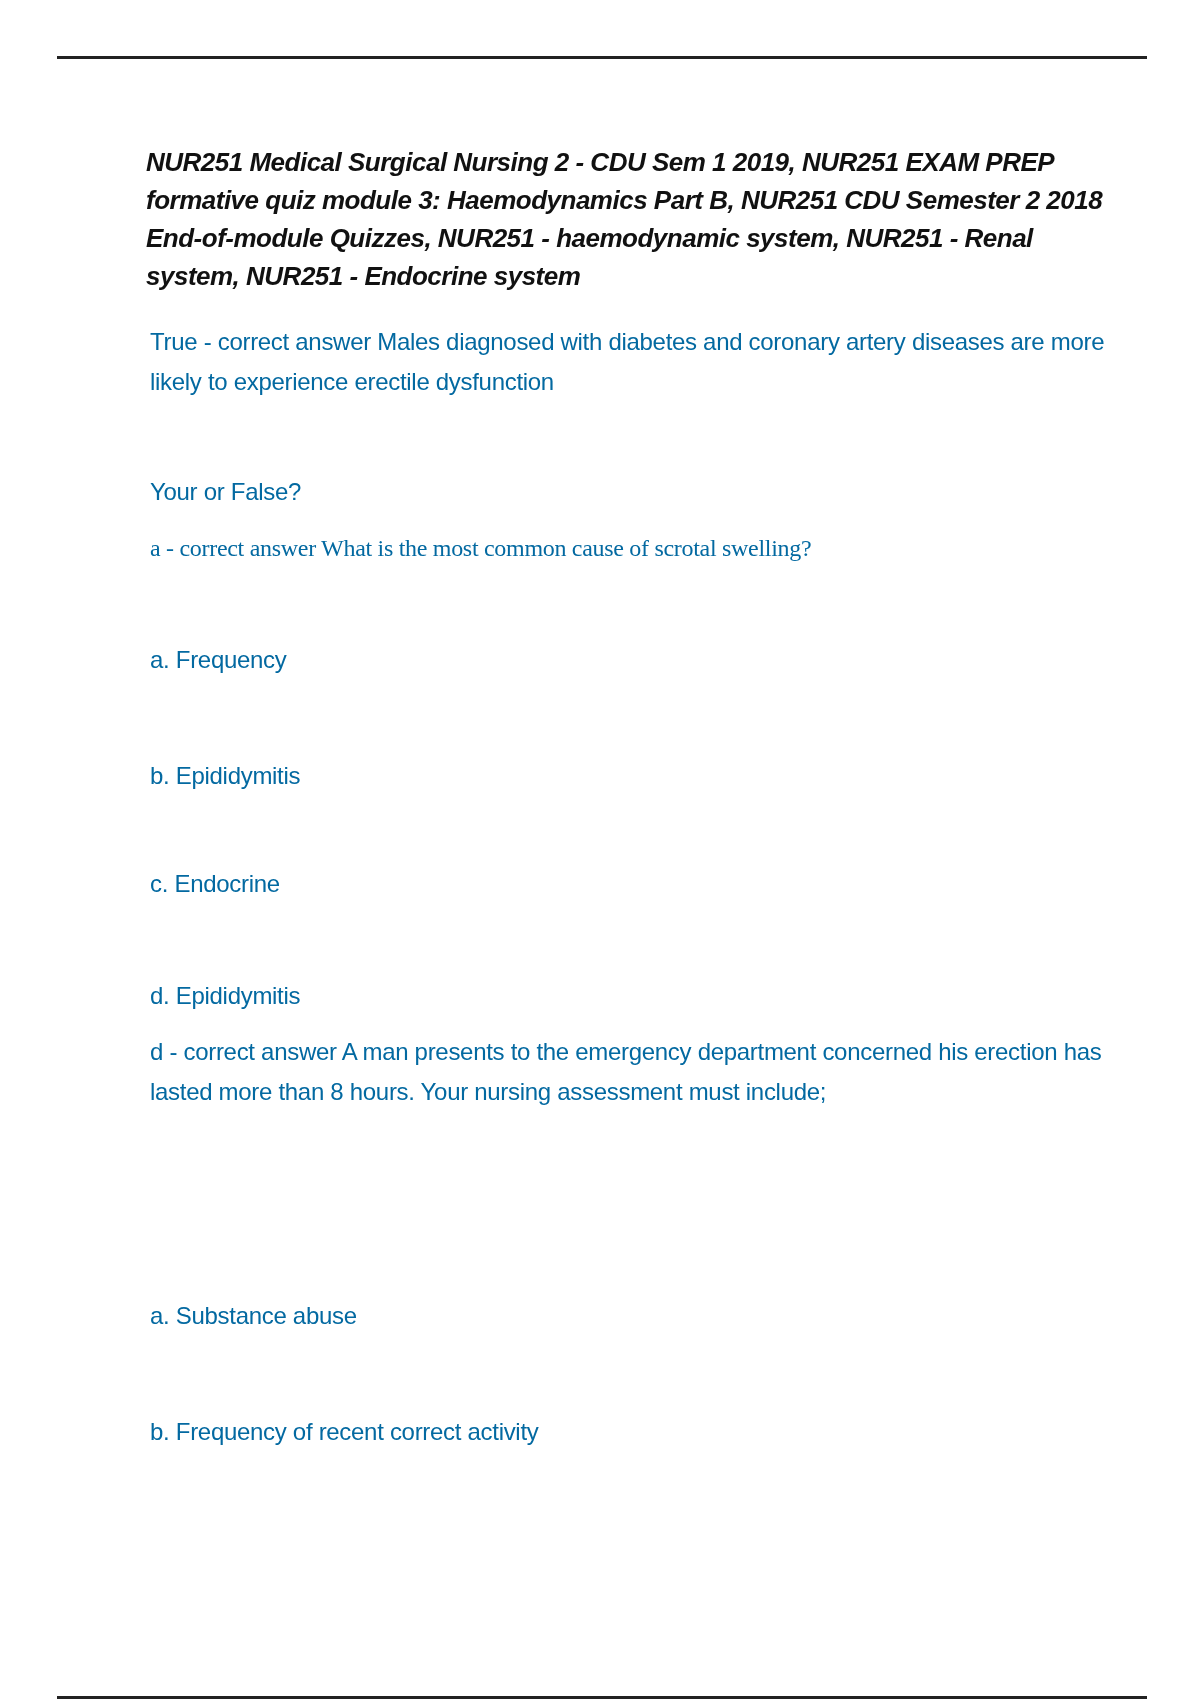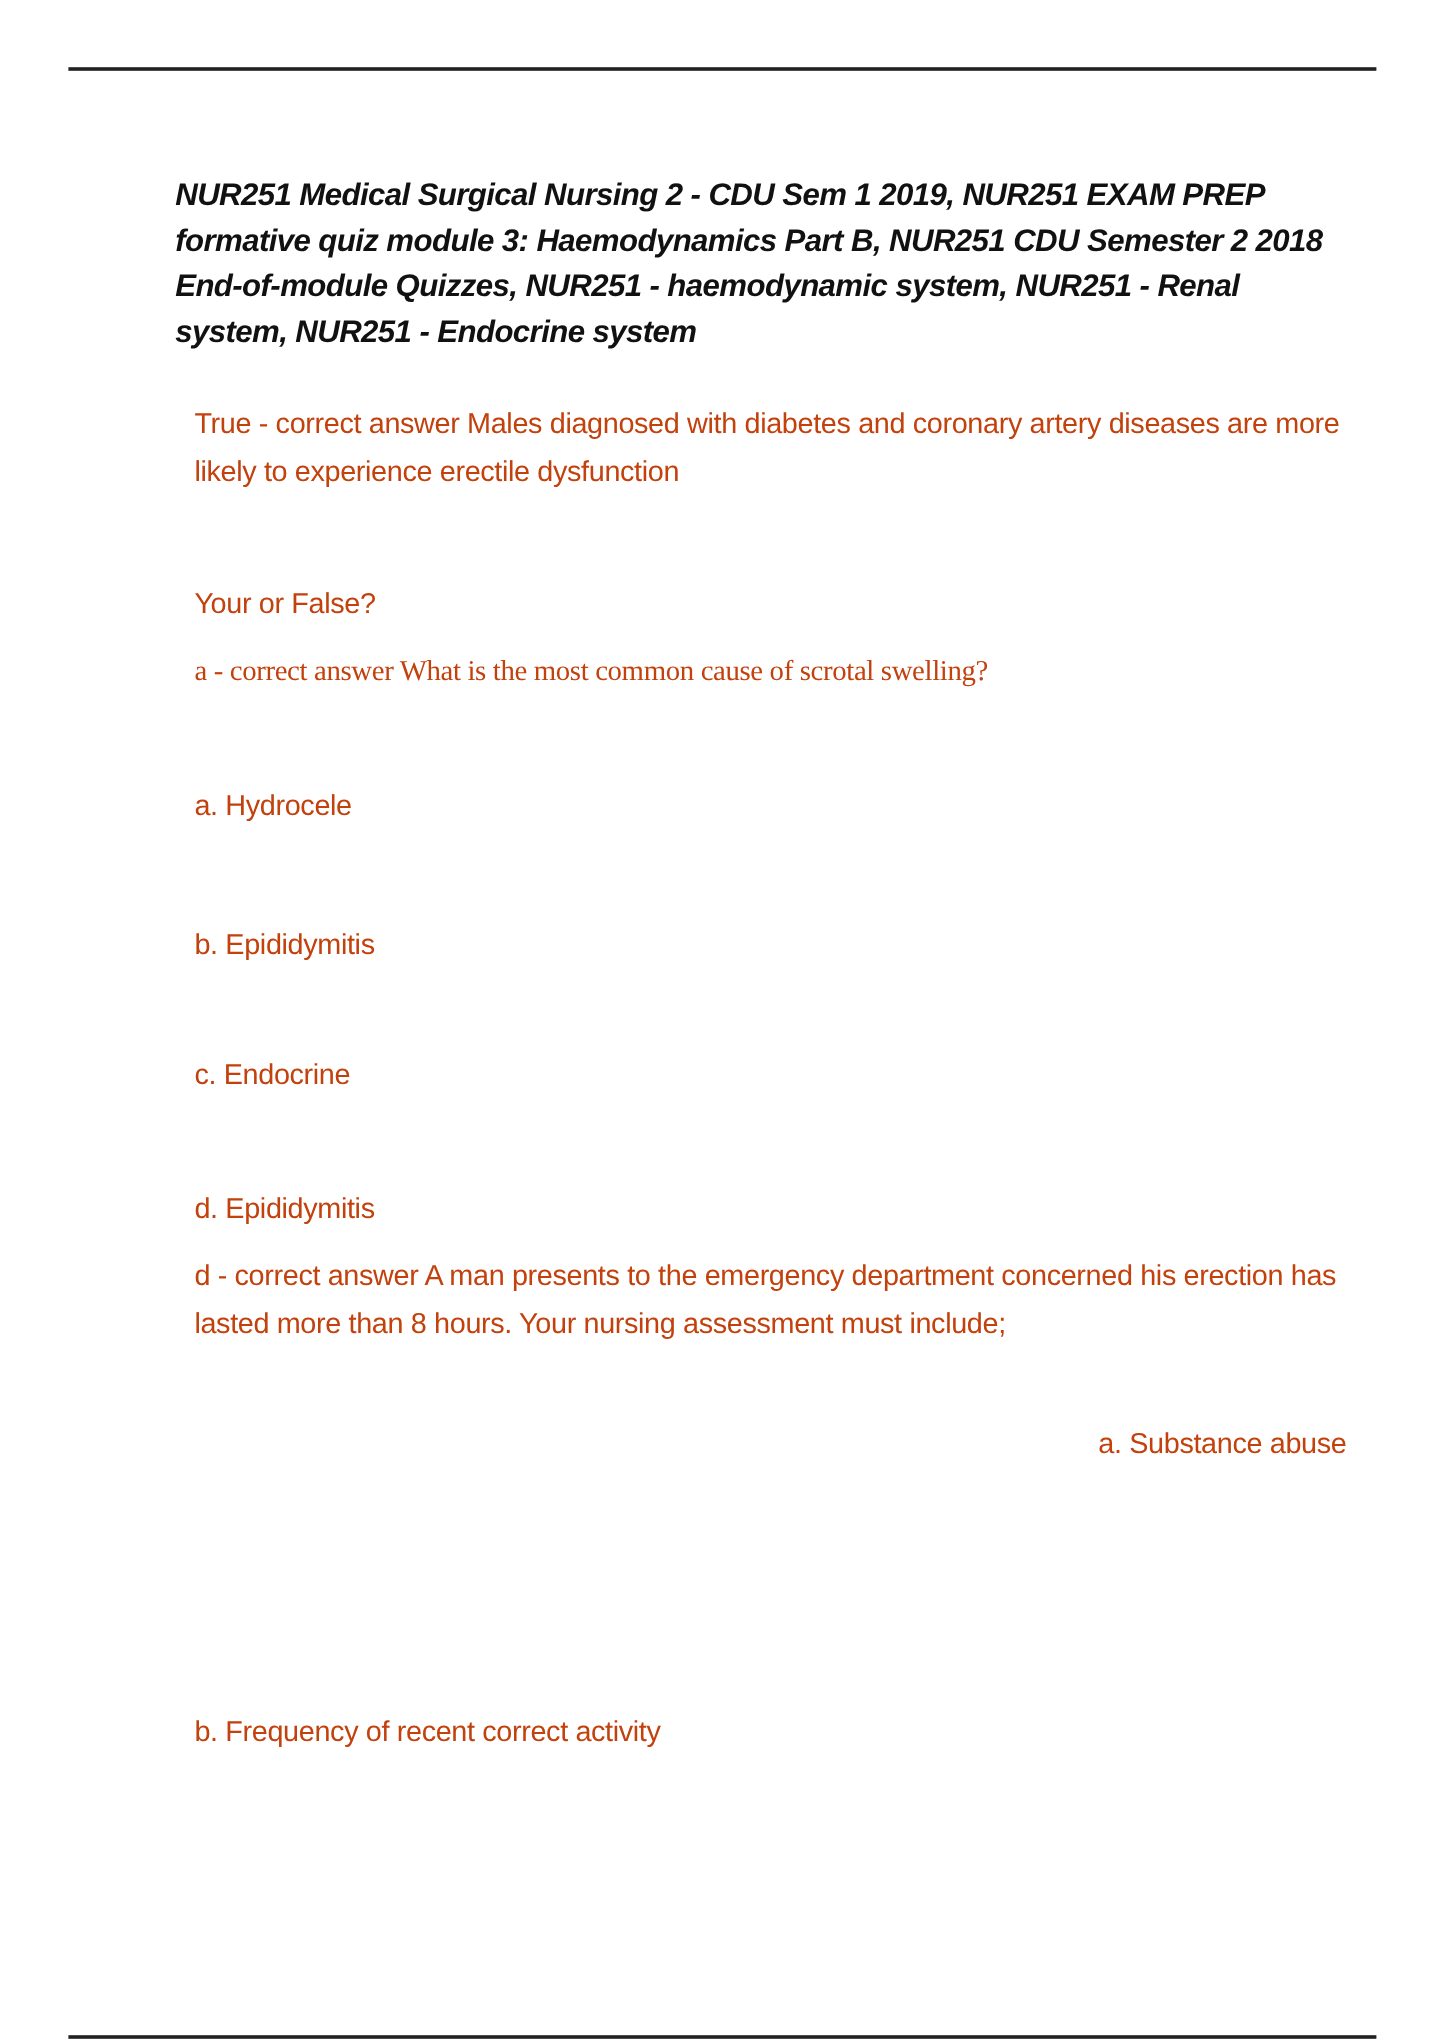--- a/index.html
+++ b/index.html
@@ -40,37 +40,37 @@
       color: #111111;
       margin: 0;
     }
     .p {
       position: absolute;
       left: 146px;
       width: 960px;
       font-size: 24px;
       line-height: 40px;
       letter-spacing: -0.3px;
-      color: #c2410c;
-      margin: 16px;
+      color: #0369a1;
+      margin: 4px;
     }
   </style>
 </head>
 <body>
 
 <div class="rule top"></div>
 
 <div class="content">
   <h1 class="title">NUR251 Medical Surgical Nursing 2 - CDU Sem 1 2019, NUR251 EXAM PREP formative quiz module 3: Haemodynamics Part B, NUR251 CDU Semester 2 2018 End-of-module Quizzes, NUR251 - haemodynamic system, NUR251 - Renal system, NUR251 - Endocrine system</h1>
 </div>
 
 <p class="p" style="top:318px;">True - correct answer Males diagnosed with diabetes and coronary artery diseases are more likely to experience erectile dysfunction</p>
 <p class="p" style="top:468px;">Your or False?</p>
 <p class="p" style="top:524px;font-family:Liberation Serif, serif;">a - correct answer What is the most common cause of scrotal swelling?</p>
-<p class="p" style="top:636px;">a. Hydrocele</p>
+<p class="p" style="top:636px;">a. Frequency</p>
 <p class="p" style="top:752px;">b. Epididymitis</p>
 <p class="p" style="top:860px;">c. Endocrine</p>
 <p class="p" style="top:972px;">d. Epididymitis</p>
 <p class="p" style="top:1028px;">d - correct answer A man presents to the emergency department concerned his erection has lasted more than 8 hours. Your nursing assessment must include;</p>
-<p class="p" style="top:1168px;text-align:right;">a. Substance abuse</p>
+<p class="p" style="top:1292px;">a. Substance abuse</p>
 <p class="p" style="top:1408px;">b. Frequency of recent correct activity</p>
 
 <div class="rule bottom"></div>
 
 </body></html>

